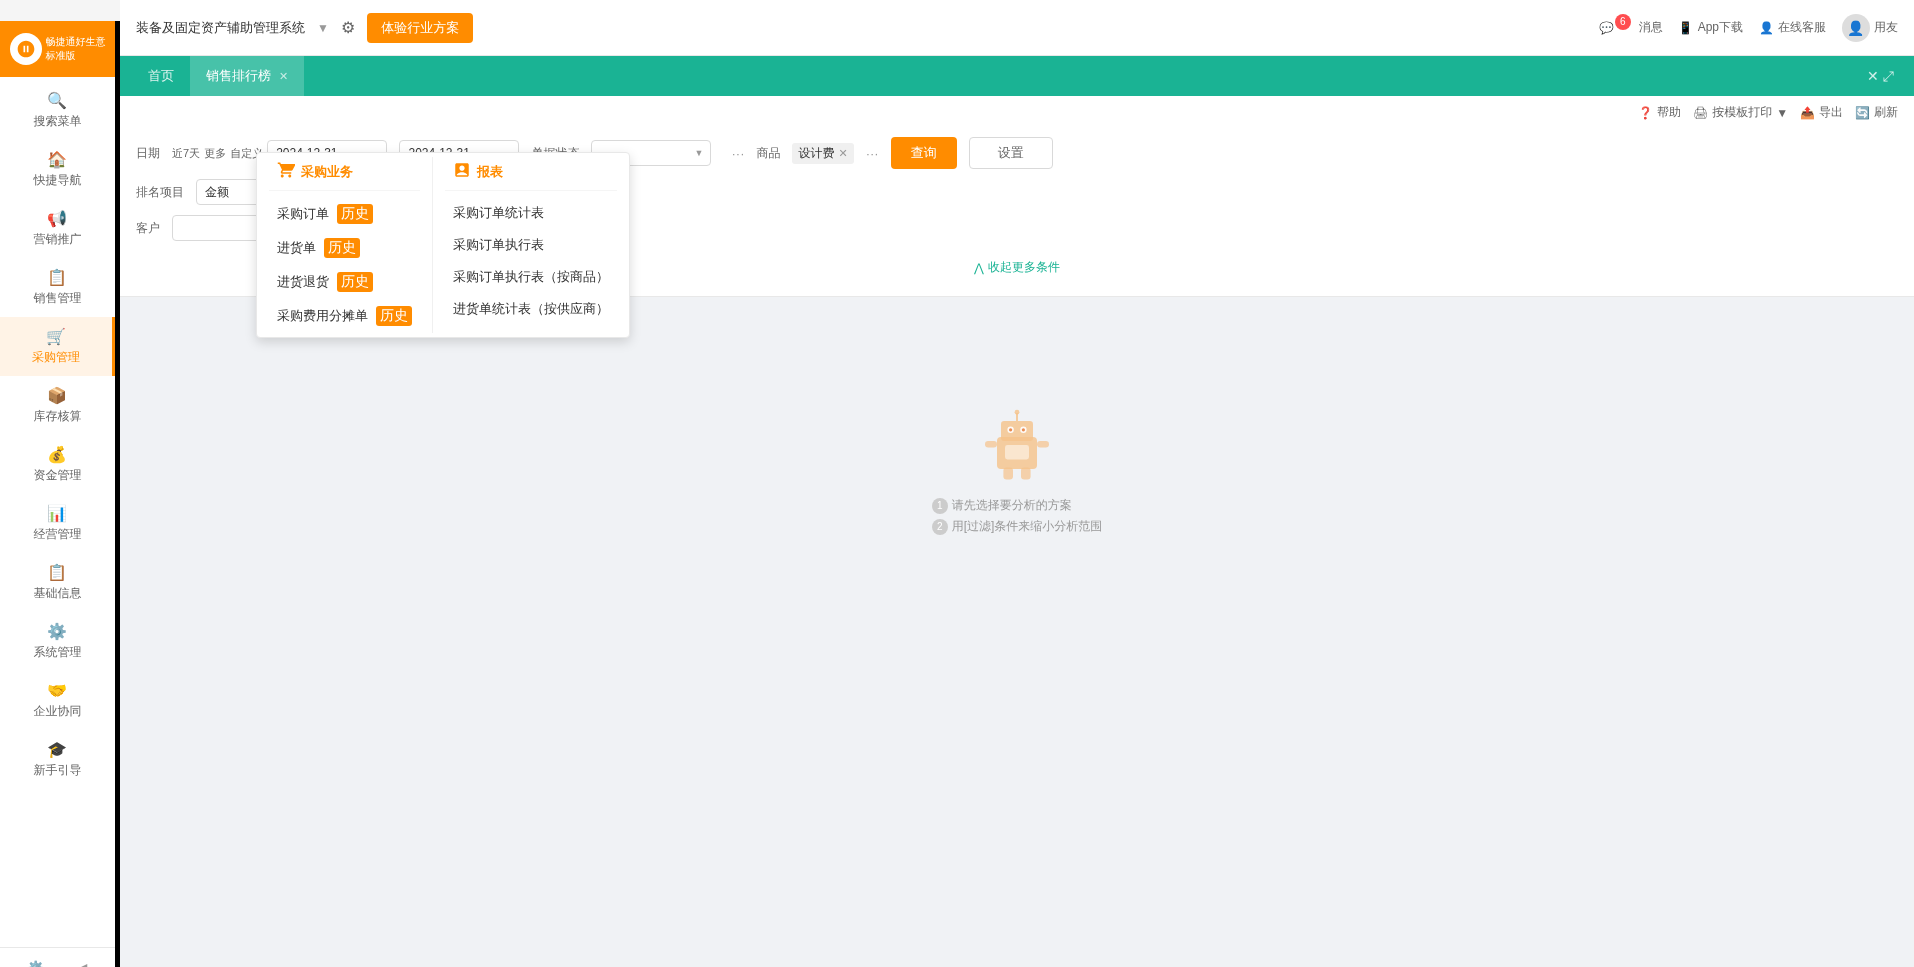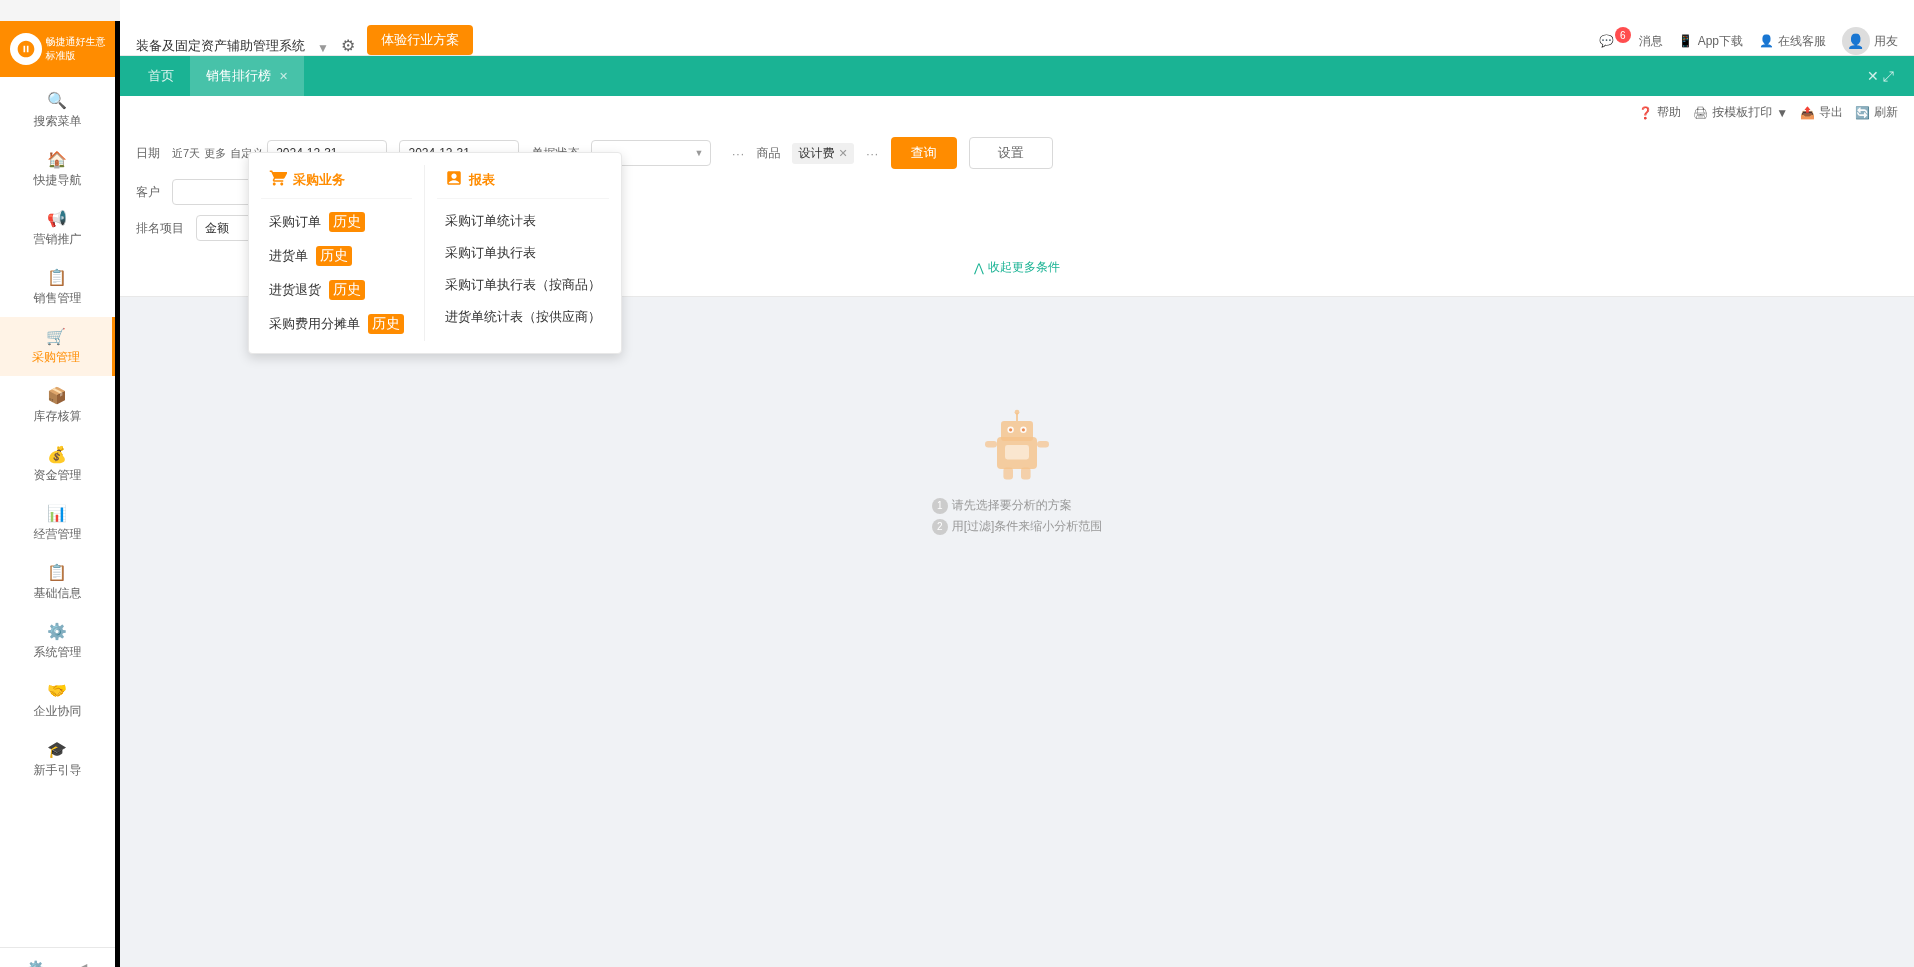--- a/index.html
+++ b/index.html
@@ -63,21 +63,21 @@
 
     
     .main-wrapper { flex: 1; display: flex; flex-direction: column; height: 100vh; overflow: hidden; }
 
     
     .top-header {
       height: 56px;
       background: #fff;
       border-bottom: 1px solid #e8e8e8;
       display: flex;
-      align-items: flex-end;
+      align-items: center;
       padding: 0 16px;
       gap: 12px;
       flex-shrink: 0;
     }
     .system-title { font-size: 13px; color: #333; font-weight: 500; }
     .header-dropdown-btn { color: #999; cursor: pointer; font-size: 12px; }
     .header-settings-btn { color: #666; cursor: pointer; font-size: 16px; }
     .header-industry-btn {
       background: #ff8c00;
       color: #fff;
@@ -291,26 +291,26 @@
       position: absolute;
       top: 0;
       left: 120px;
       right: 0;
       bottom: 0;
       z-index: 100;
     }
     .dropdown-menu {
       position: absolute;
       top: 56px;
-      left: 8px;
+      left: 16px;
       background: #fff;
       border: 1px solid #e8e8e8;
       border-radius: 4px;
       box-shadow: 0 4px 12px rgba(0,0,0,0.15);
-      padding: 12px 0;
+      padding: 4px 0;
       z-index: 200;
       display: flex;
       min-width: 340px;
     }
     .menu-section {
       flex: 1;
       padding: 0 12px;
     }
     .menu-section + .menu-section {
       border-left: 1px solid #f0f0f0;
@@ -517,40 +517,40 @@
           <span>设计费</span>
           <span class="tag-close">✕</span>
         </div>
         <span style="color:#999;">···</span>
 
         <button class="query-btn">查询</button>
         <button class="settings-btn">设置</button>
       </div>
 
       <div class="filter-row">
+        <span class="filter-label">排名项目</span>
+        <div class="select-wrapper">
+          <select class="filter-select">
+            <option>金额</option>
+          </select>
+        </div>
+        <span style="margin-left:8px;color:#999;">···</span>
+
+        <span class="filter-label">业务员</span>
+        <span style="color:#999;margin-left:4px;">···</span>
+      </div>
+
+      <div class="filter-row">
         <span class="filter-label">客户</span>
         <div class="select-wrapper">
           <select class="filter-select">
             <option></option>
           </select>
         </div>
         <span style="color:#999;">···</span>
-      </div>
-
-      <div class="filter-row">
-        <span class="filter-label">排名项目</span>
-        <div class="select-wrapper">
-          <select class="filter-select">
-            <option>金额</option>
-          </select>
-        </div>
-        <span style="margin-left:8px;color:#999;">···</span>
-
-        <span class="filter-label">业务员</span>
-        <span style="color:#999;margin-left:4px;">···</span>
       </div>
 
       <div class="collapse-btn">
         <span>⋀</span>
         <span>收起更多条件</span>
       </div>
     </div>
 
     <div class="empty-state">
       <div class="robot-img">

